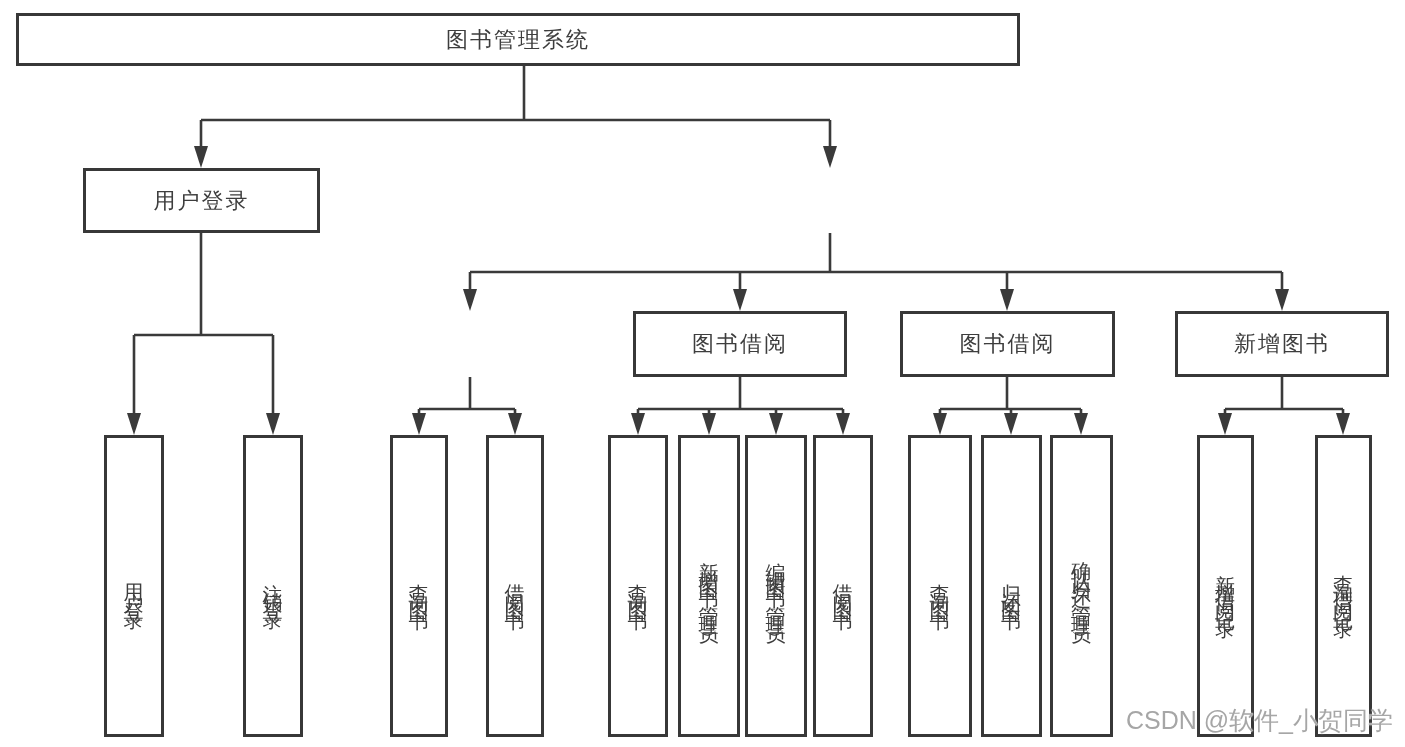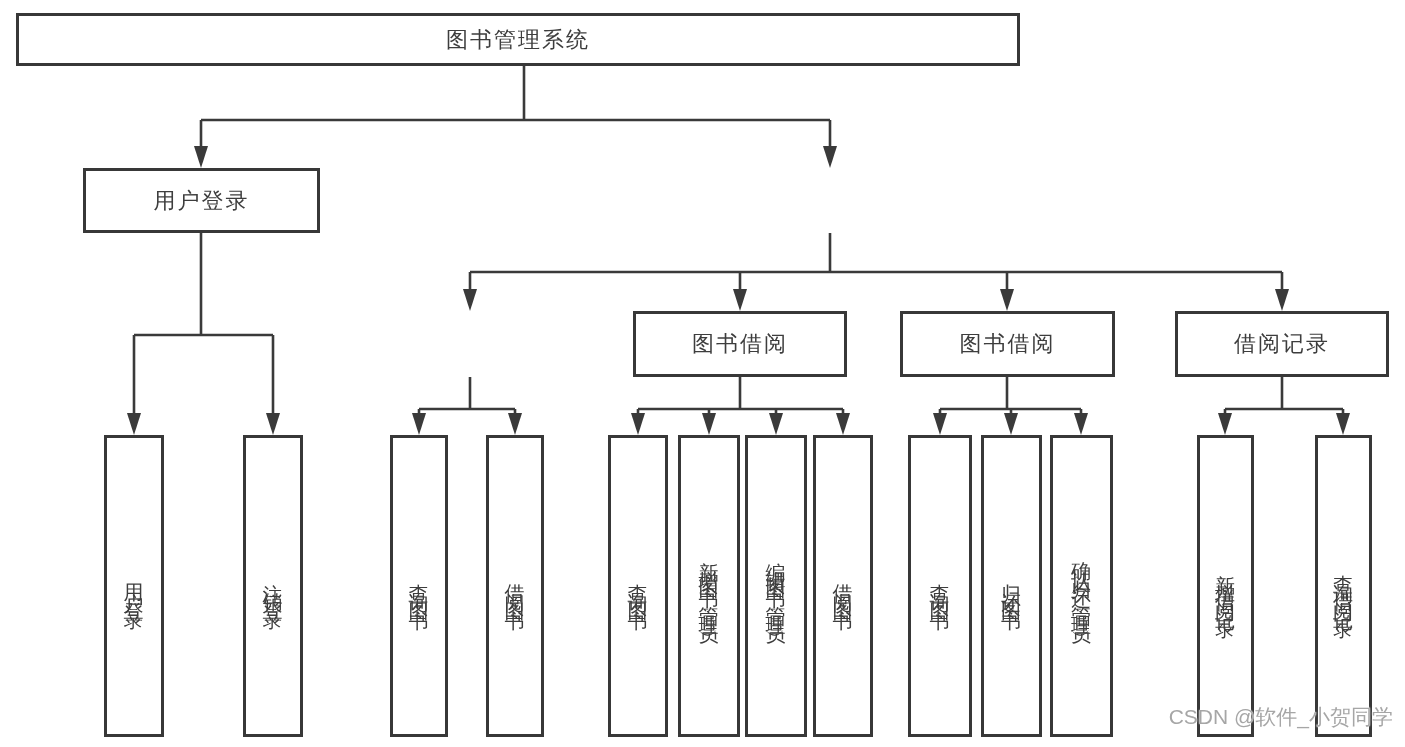--- a/index.html
+++ b/index.html
@@ -36,22 +36,22 @@
     writing-mode:vertical-rl;
     text-orientation:mixed;
     font-size:20px;
     letter-spacing:9px;
     line-height:1.1;
     color:#3d3d3d;
     white-space:nowrap;
   }
   #watermark{
     position:absolute;
-    right:12px;bottom:16px;
-    font-size:21px;
+    right:12px;bottom:10px;
+    font-size:25px;
     color:#a6a6a6;
     text-shadow:0 0 2px #ffffff,0 0 1px #ffffff;
     z-index:3;
     white-space:nowrap;
   }
 </style>
 </head>
 <body>
 
 <div id="canvas">
@@ -119,21 +119,21 @@
     <span>用户登录</span>
   </div>
 
   <div class="hbox" style="left:633px;top:311px;width:214px;height:66px">
     <span>图书借阅</span>
   </div>
   <div class="hbox" style="left:900px;top:311px;width:215px;height:66px">
     <span>图书借阅</span>
   </div>
   <div class="hbox" style="left:1175px;top:311px;width:214px;height:66px">
-    <span>借阅记录</span>
+    <span>新增图书</span>
   </div>
 
   <div class="vbox" style="left:104px;width:60px">
     <span>用户登录</span>
   </div>
   <div class="vbox" style="left:243px;width:60px">
     <span>注销登录</span>
   </div>
 
   <div class="vbox" style="left:390px;width:58px">

